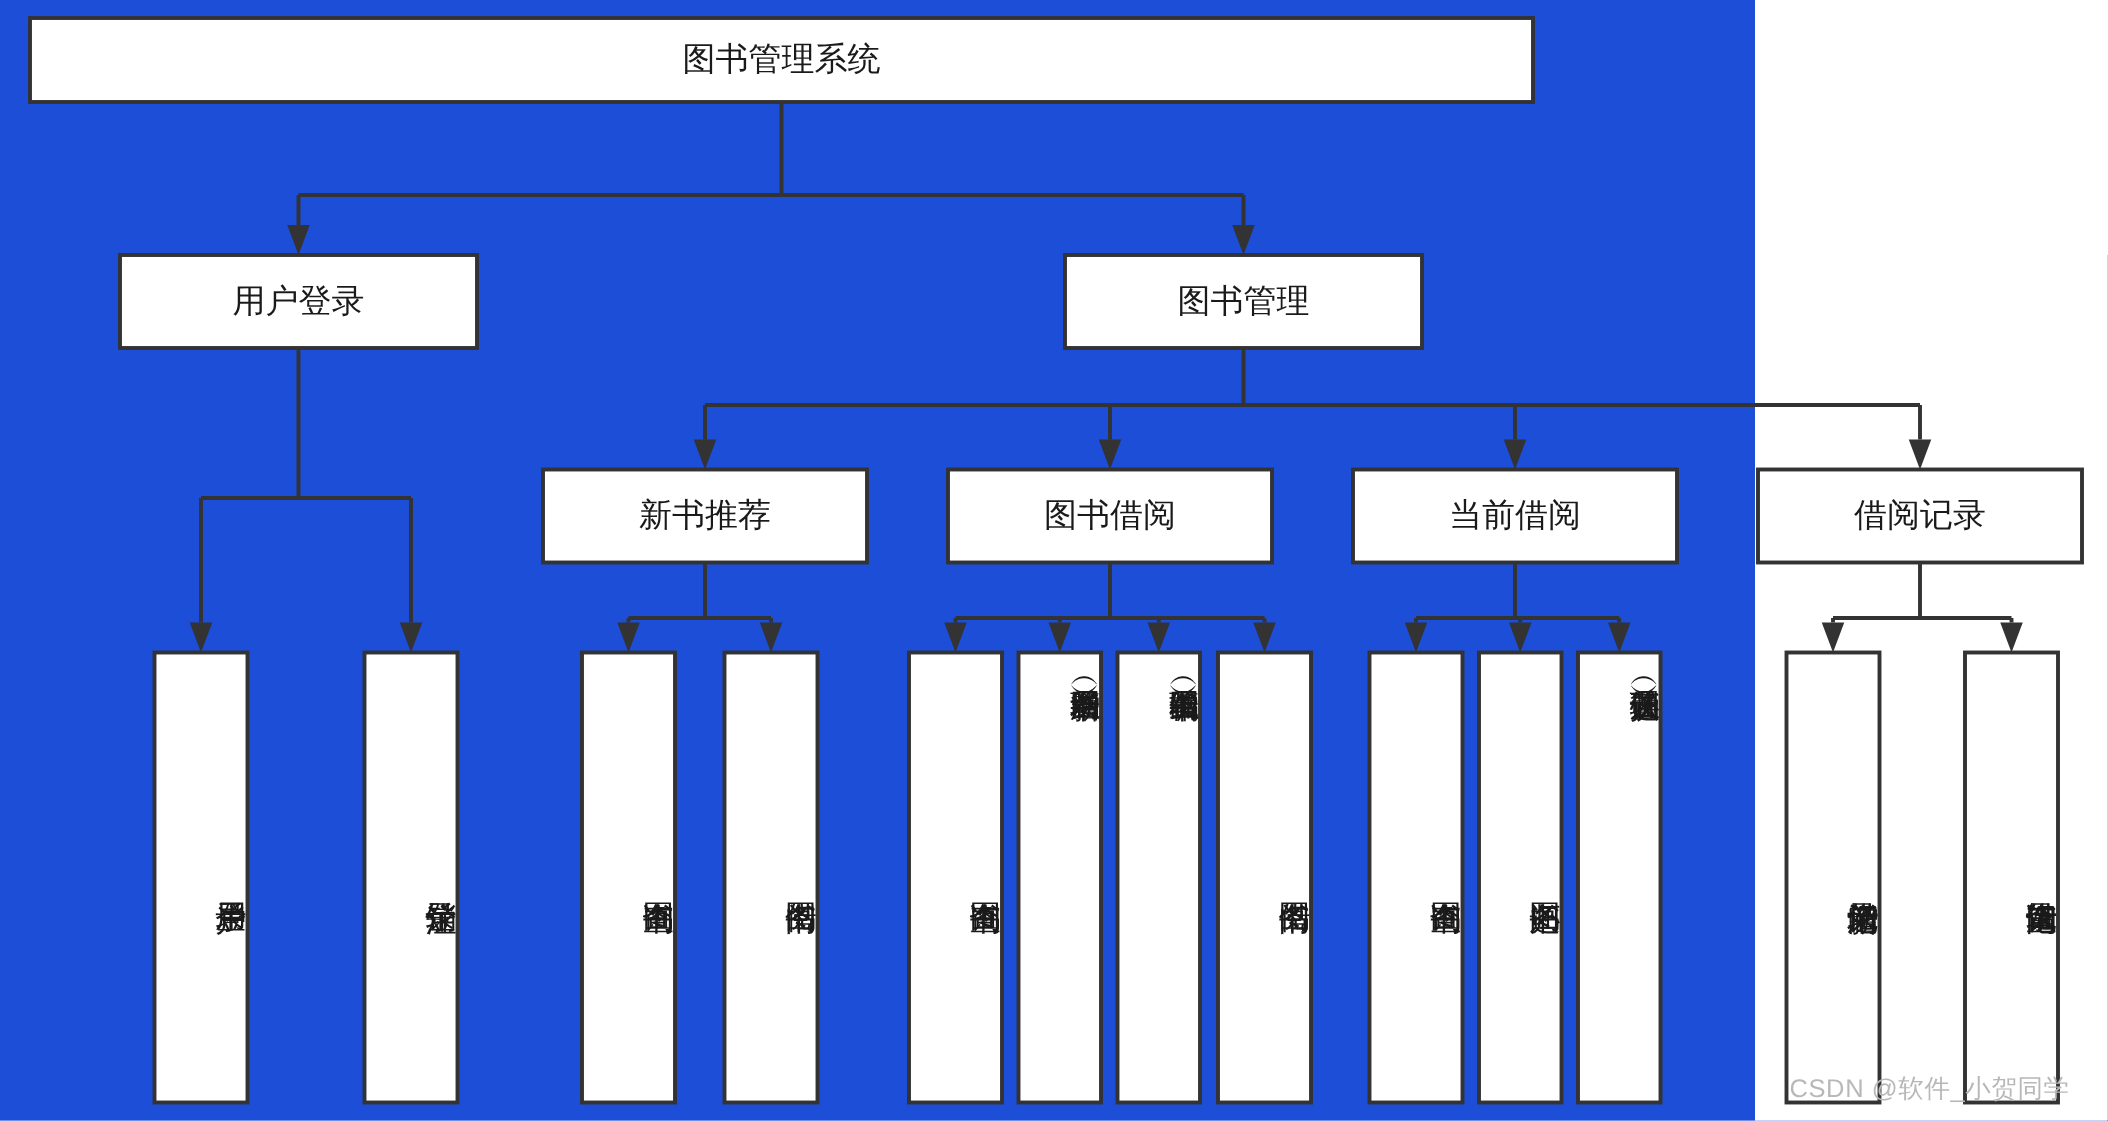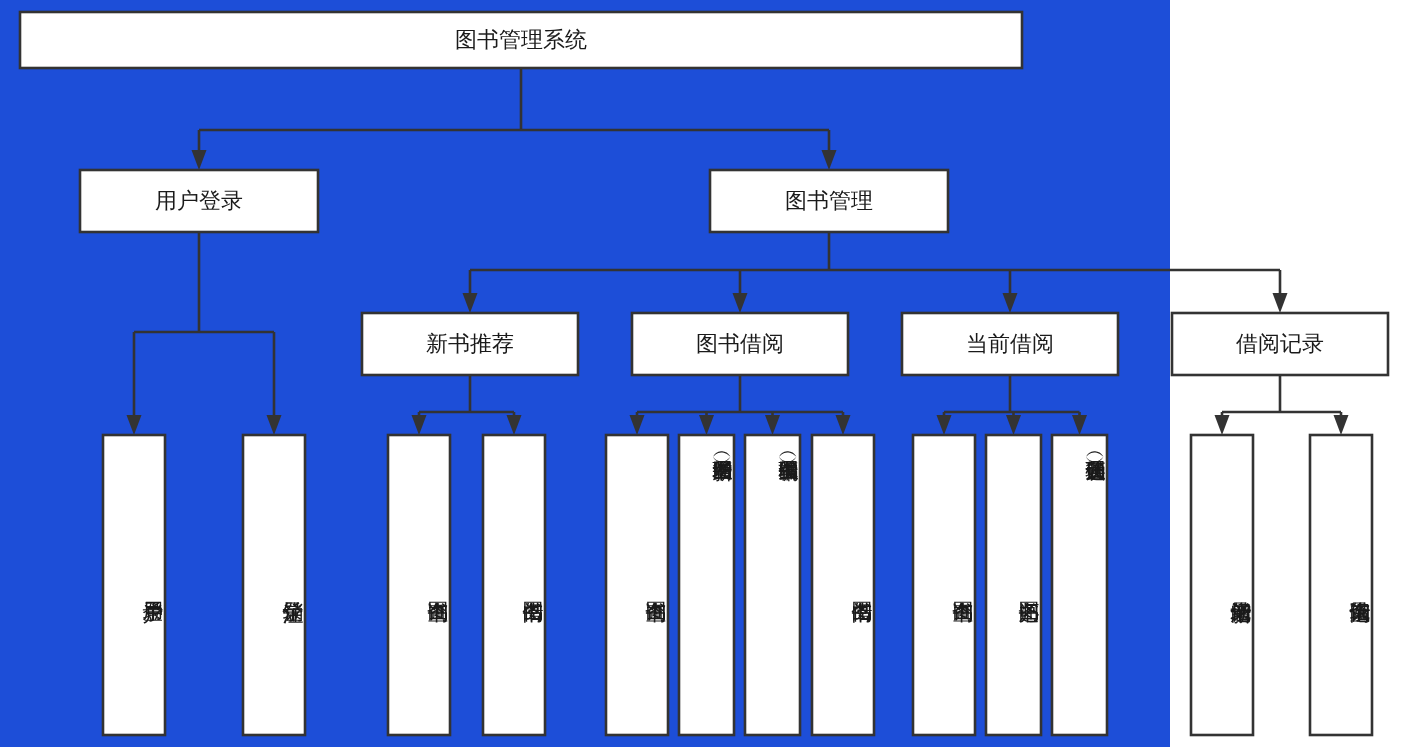--- a/index.html
+++ b/index.html
@@ -180,14 +180,15 @@
       <div class="vlabel" style="left: 679px; top: 443px; width: 55px; height: 284px; justify-content: flex-start; padding-top: 2px; font-size: 20px;">新增图书（管理员）</div>
       <div class="vlabel" style="left: 745px; top: 443px; width: 55px; height: 284px; justify-content: flex-start; padding-top: 2px; font-size: 20px;">编辑图书（管理员）</div>
       <div class="vlabel" style="left: 812px; top: 443px; width: 62px; height: 284px; justify-content: center; font-size: 21px;">借阅图书</div>
       <div class="vlabel" style="left: 913px; top: 443px; width: 62px; height: 284px; justify-content: center; font-size: 21px;">查询图书</div>
       <div class="vlabel" style="left: 986px; top: 443px; width: 55px; height: 284px; justify-content: center; font-size: 21px;">归还图书</div>
       <div class="vlabel" style="left: 1052px; top: 443px; width: 55px; height: 284px; justify-content: flex-start; padding-top: 2px; font-size: 20px;">确认归还（管理员）</div>
       <div class="vlabel" style="left: 1191px; top: 443px; width: 62px; height: 284px; justify-content: center; font-size: 21px;">新增借阅记录</div>
       <div class="vlabel" style="left: 1310px; top: 443px; width: 62px; height: 284px; justify-content: center; font-size: 21px;">查询借阅记录</div>
     </div>
 
+  <div class="watermark">CSDN @软件_小贺同学</div>
 
 </div>
 
 </body></html>

